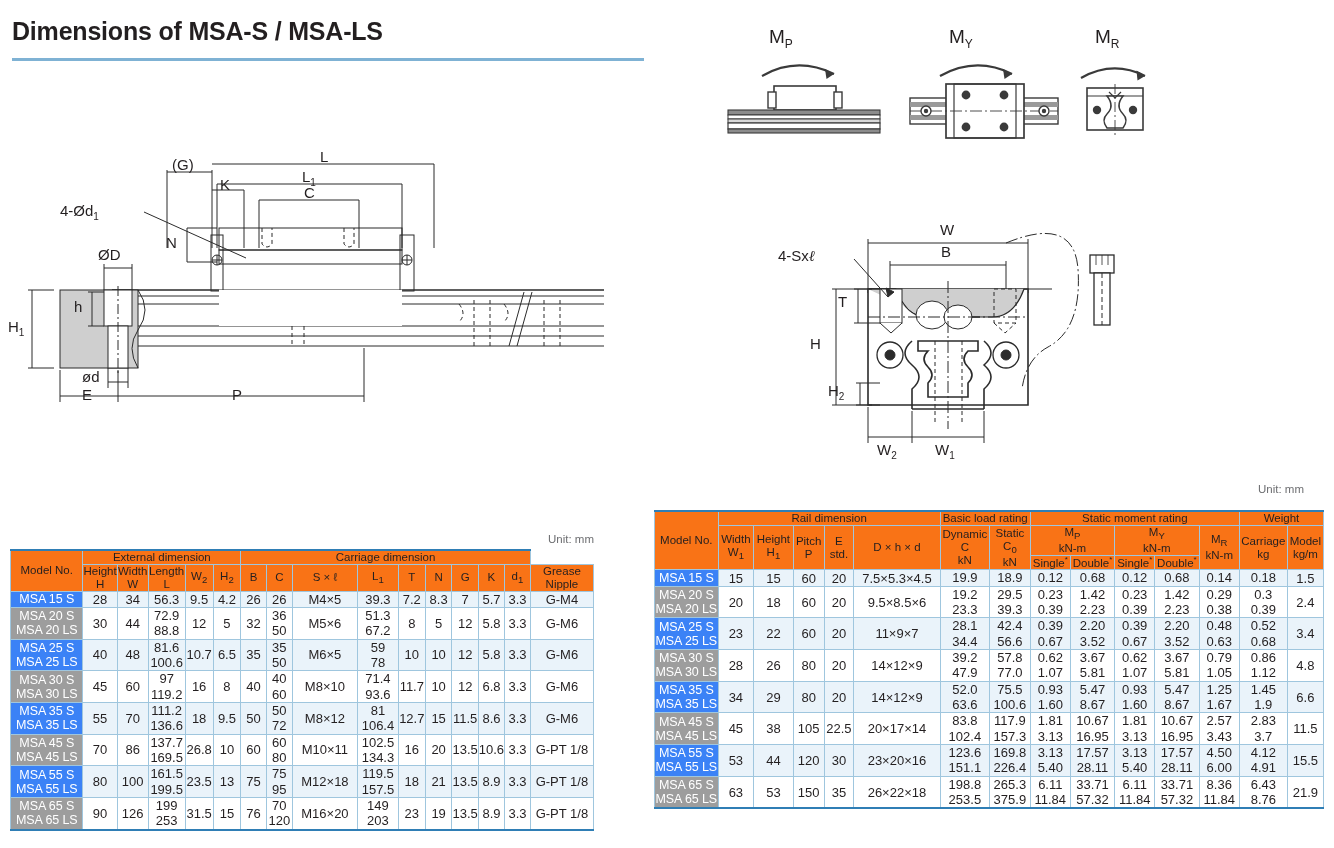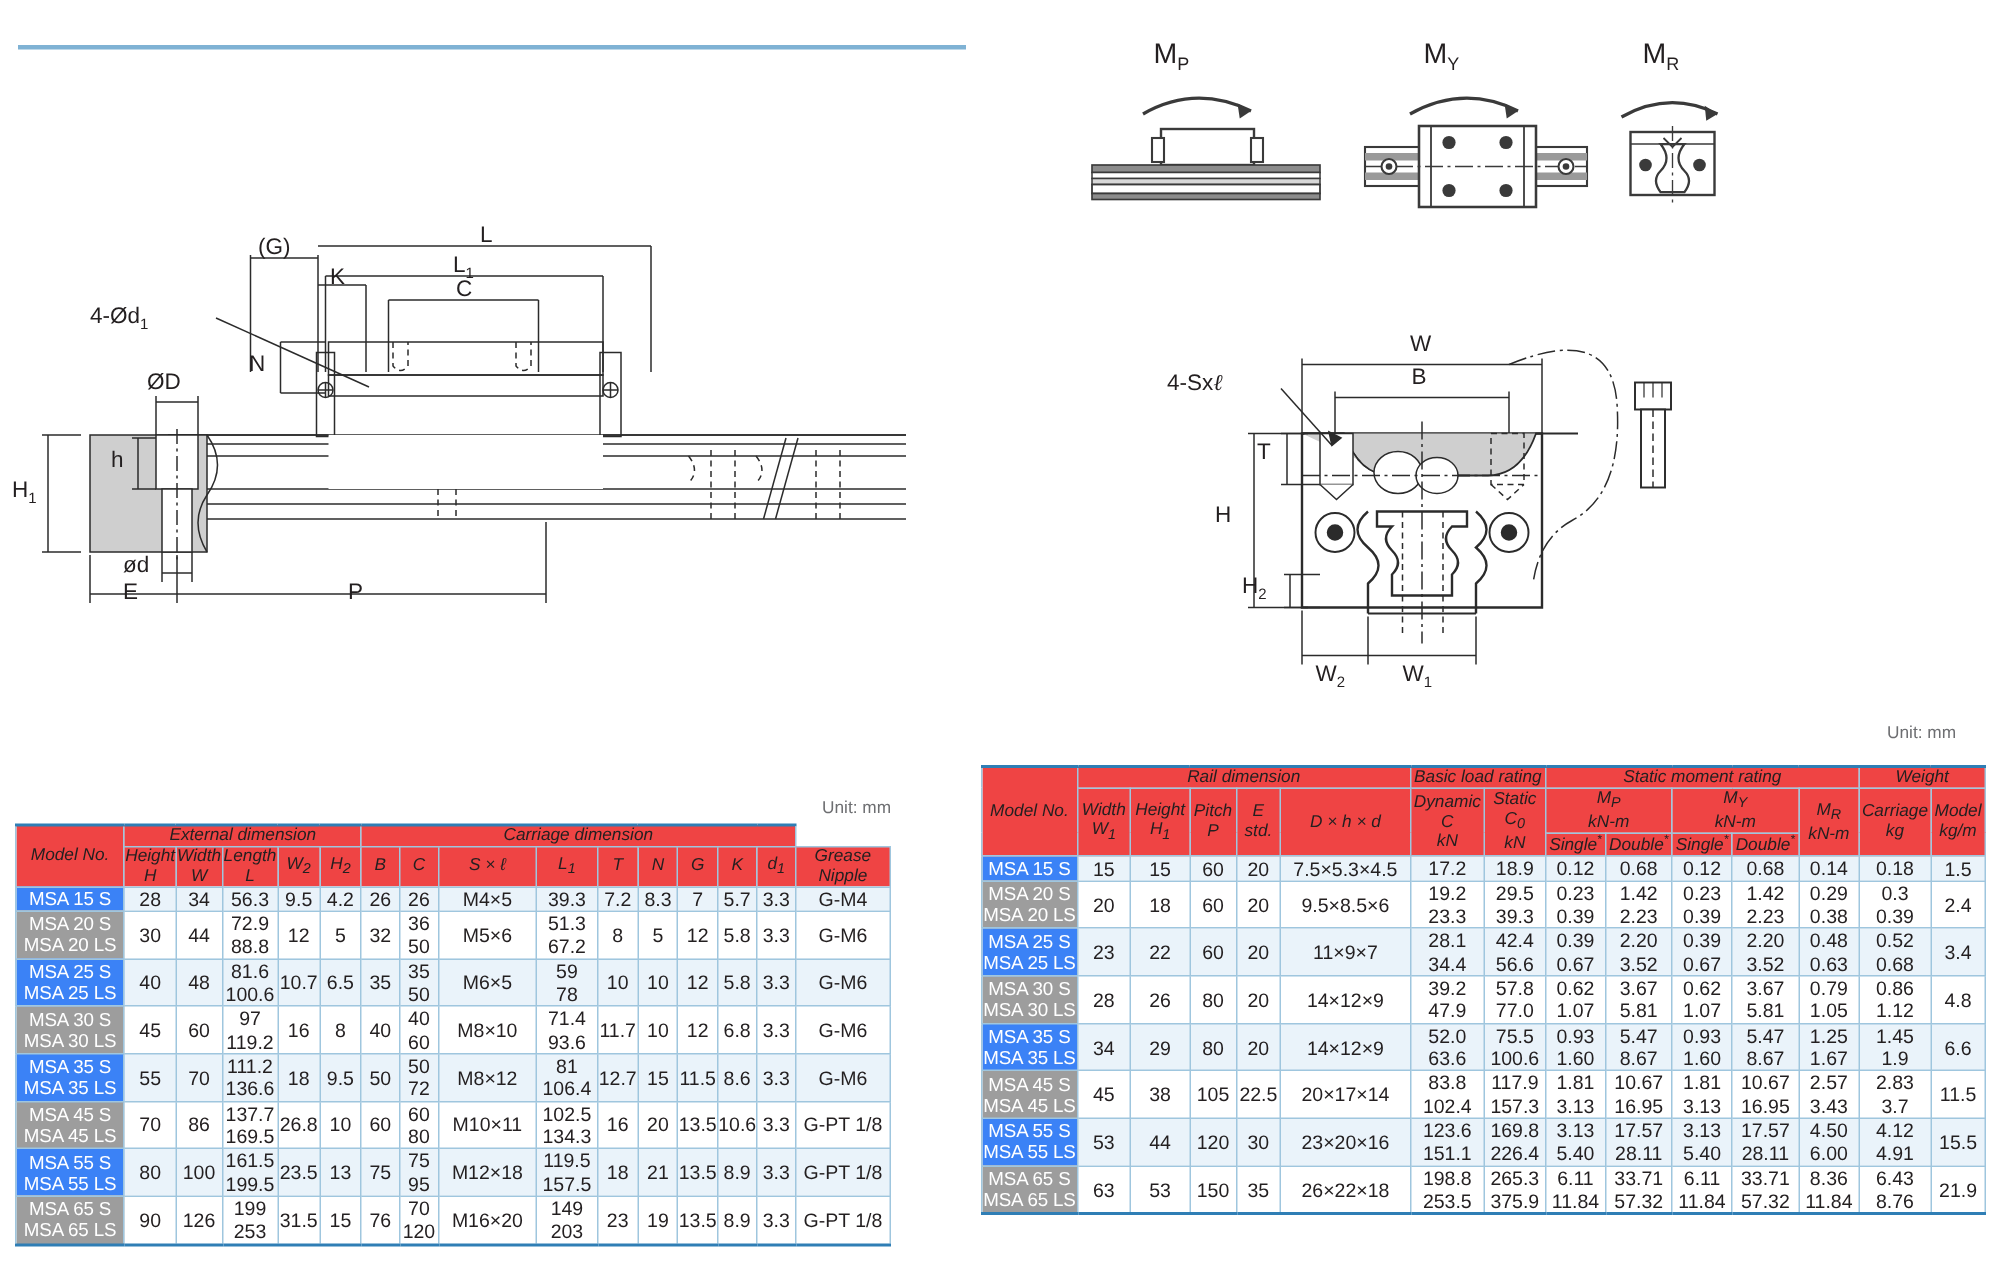--- a/index.html
+++ b/index.html
@@ -60,22 +60,21 @@
     border:1px solid #9fc6de;
     padding:0;
     text-align:center;
     vertical-align:middle;
     font-weight:normal;
   }
   table.dtable thead td {
     color:#231f20;
     font-size:11.5px;
     line-height:1.12;
-    background:#ef4444;
-    font-style:italic;
+    background:#f97316;
   }
   .topline { border-top:2px solid #2f7eb5 !important; }
   .botline { border-bottom:2px solid #2f7eb5 !important; }
   .tiny { font-size:9.5px; }
   .sup { font-size:8px; vertical-align:super; }
 
   td.model {
     color:#ffffff; font-weight:bold; font-size:12.5px;
     text-align:left; padding-left:5px; line-height:1.12;
     letter-spacing:-0.1px;
@@ -92,20 +91,21 @@
 
   #table-left table { width:584px; }
   #table-right table { width:670px; }
 
   svg { display:block; }
 </style>
 </head>
 <body>
 
 <div id="title-block">
+  <div id="page-title">Dimensions of MSA-S / MSA-LS</div>
   <div id="title-rule"></div>
 </div>
 
 <div id="moment-row">
 
   <div class="moment-fig" style="left:0px;">
     <div class="moment-label" style="left:47px;">
       <span>M</span><sub>P</sub>
     </div>
     <svg class="mfig-svg" width="160" height="100" viewBox="0 0 160 100">
@@ -569,21 +569,21 @@
       </tr>
     </thead>
     <tbody id="right-body">
         <tr class="rowblue">
           <td class="model blue">MSA 15 S</td>
           <td class="val">15</td>
           <td class="val">15</td>
           <td class="val">60</td>
           <td class="val">20</td>
           <td class="val">7.5×5.3×4.5</td>
-          <td class="val two">17.2</td>
+          <td class="val two">19.9</td>
           <td class="val two">18.9</td>
           <td class="val two">0.12</td>
           <td class="val two">0.68</td>
           <td class="val two">0.12</td>
           <td class="val two">0.68</td>
           <td class="val two">0.14</td>
           <td class="val two">0.18</td>
           <td class="val">1.5</td>
         </tr>
         <tr class="rowwhite">

